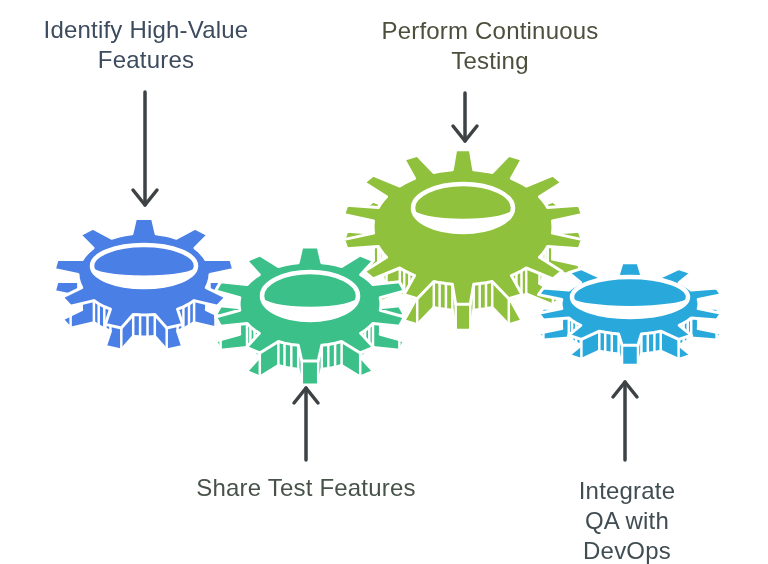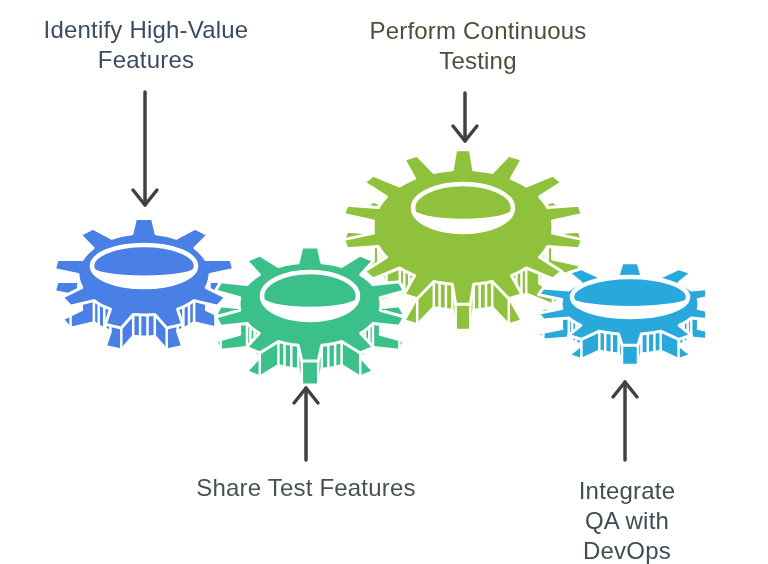--- a/index.html
+++ b/index.html
@@ -2,20 +2,21 @@
 <html><head>
 <meta charset="utf-8">
 <style>
   html,body{margin:0;padding:0;background:#ffffff;}
   .canvas{
     position:relative;
     width:705px;height:564px;
     background:#ffffff;
     overflow:hidden;
     font-family:"Liberation Sans", sans-serif;
+    padding-left:35px;
   }
   .diagram-svg{position:absolute;left:0;top:0;}
   .gear-label{
     position:absolute;
     transform:translateX(-50%);
     text-align:center;
     font-size:24px;
     line-height:30px;
     white-space:pre-line;
     font-weight:400;
@@ -186,18 +187,18 @@
         <polyline points="294,403 306,388 318,403" fill="none" stroke="#3d4245" stroke-width="3.5" stroke-linecap="round" stroke-linejoin="round"></polyline>
       </g>
       <g>
         <line x1="625" y1="460" x2="625" y2="382" stroke="#3d4245" stroke-width="3.5" stroke-linecap="round"></line>
         <polyline points="613,397 625,382 637,397" fill="none" stroke="#3d4245" stroke-width="3.5" stroke-linecap="round" stroke-linejoin="round"></polyline>
       </g>
     </svg>
 
   <div class="gear-label" style="left: 146px; top: 15px; color: rgb(61, 75, 94);">Identify High-Value
 Features</div>
-  <div class="gear-label" style="left: 478px; top: 16px; color: rgb(76, 79, 60);">Perform Continuous
+  <div class="gear-label" style="left: 490px; top: 16px; color: rgb(76, 79, 60);">Perform Continuous
 Testing</div>
   <div class="gear-label" style="left: 306px; top: 473px; color: rgb(71, 83, 73);">Share Test Features</div>
   <div class="gear-label" style="left: 627px; top: 476px; color: rgb(64, 77, 82);">Integrate QA with
 DevOps</div>
 </div>
 
 </body></html>

